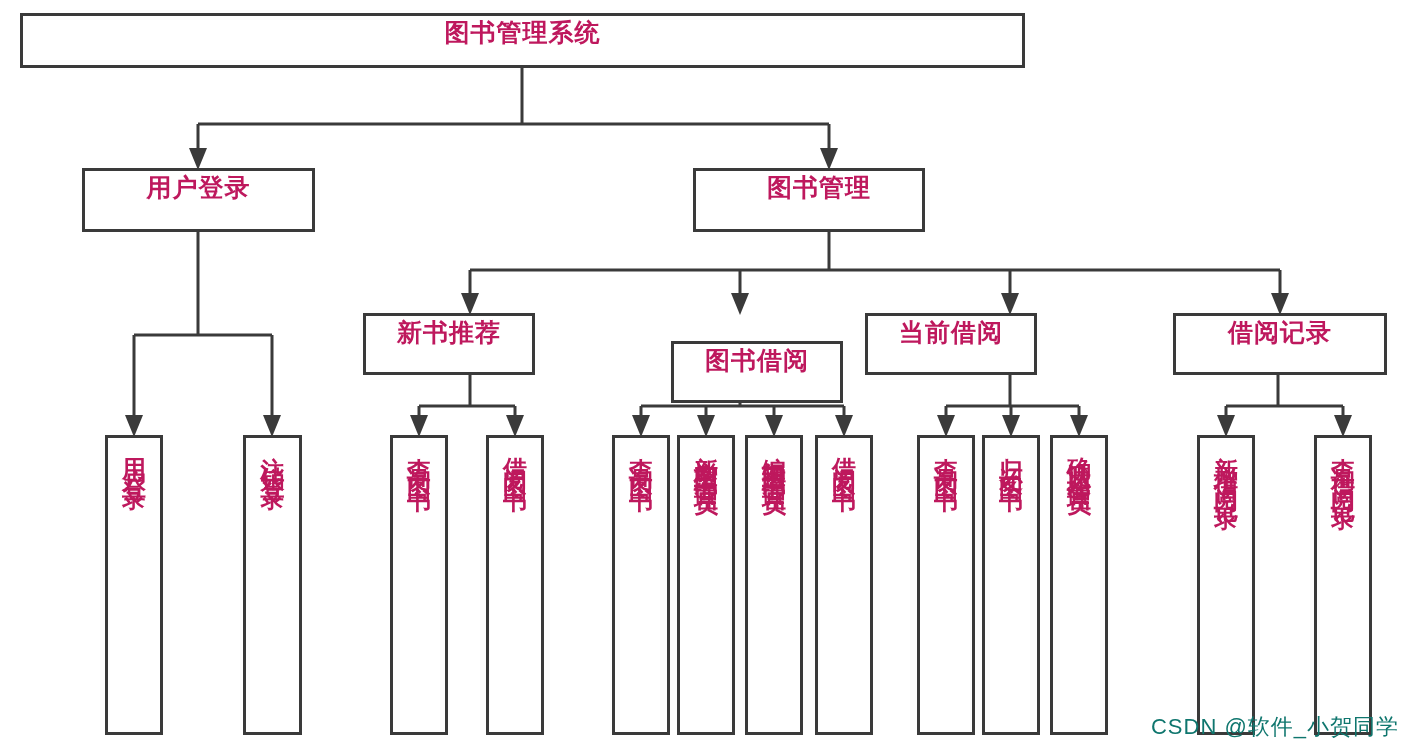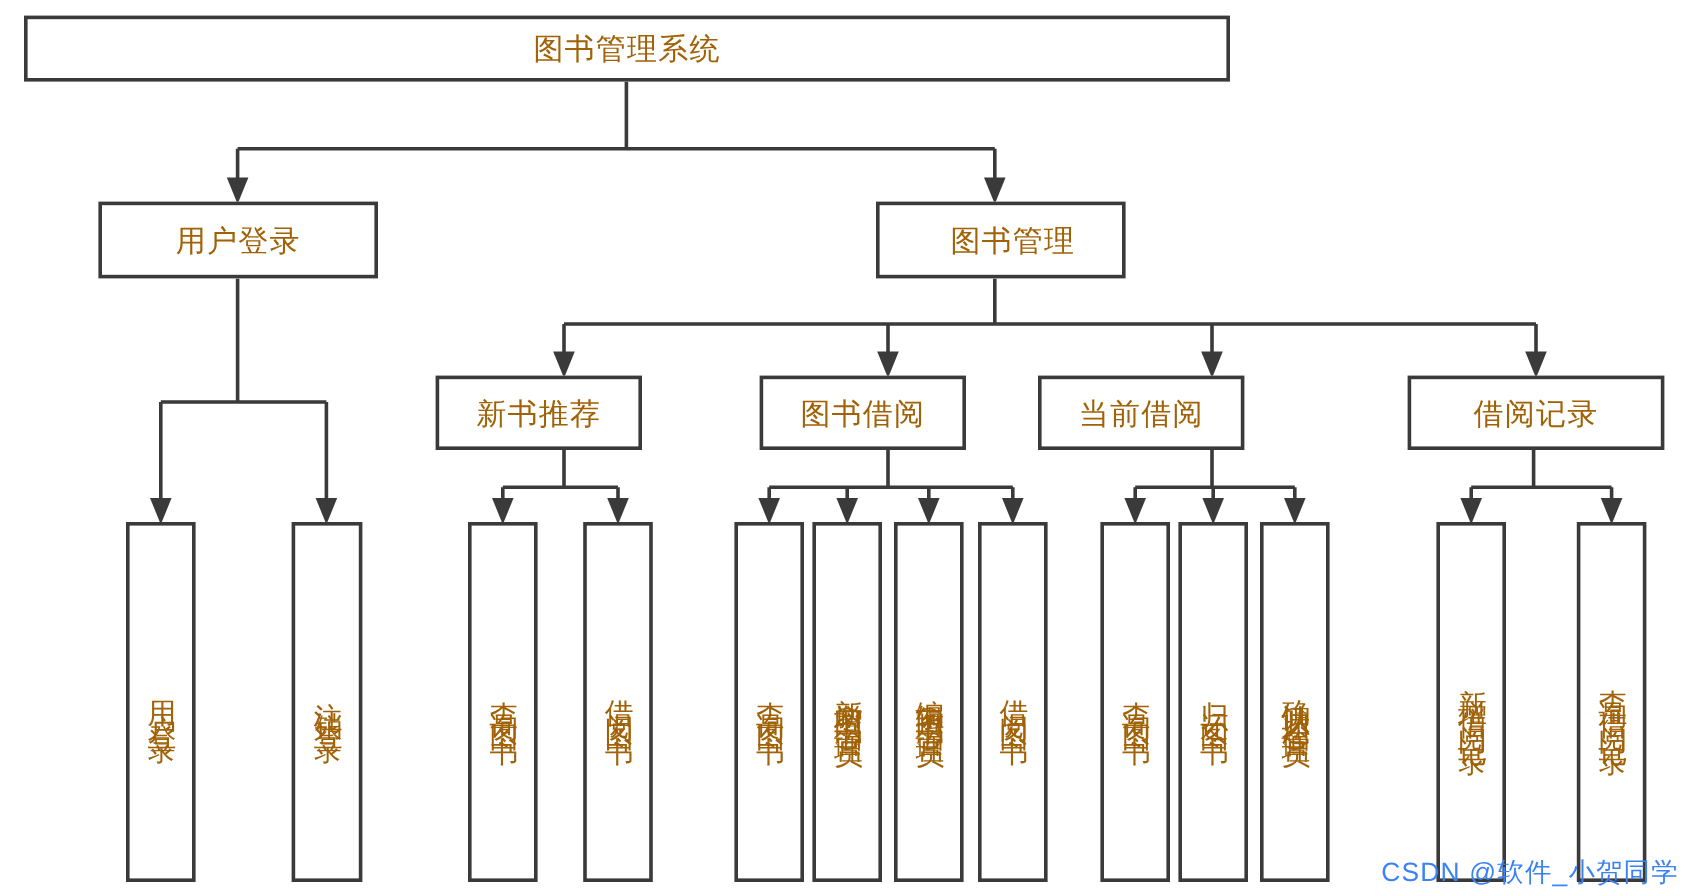--- a/index.html
+++ b/index.html
@@ -19,41 +19,41 @@
     position: absolute;
     left: 0;
     top: 0;
     z-index: 1;
   }
   .node {
     position: absolute;
     box-sizing: border-box;
     border: 3px solid #3a3a3a;
     background: #ffffff;
-    color: #a16207;
+    color: #be185d;
     display: flex;
-    align-items: center;
     justify-content: center;
     z-index: 2;
     font-size: 25px;
     letter-spacing: 1px;
+    font-weight: bold;
   }
   .node-root {
     left: 20px; top: 13px; width: 1005px; height: 55px;
   }
   .node-l2 {
     top: 168px; height: 64px;
   }
   .node-l2a { left: 82px;  width: 233px; }
-  .node-l2b { left: 730px; width: 208px; padding-left: 20px; }
+  .node-l2b { left: 693px; width: 232px; padding-left: 20px; }
   .node-l3 {
     top: 313px; height: 62px; width: 172px;
   }
   .node-l3a { left: 363px; }
-  .node-l3b { left: 633px; }
+  .node-l3b { left: 671px; margin-top: 28px; }
   .node-l3c { left: 865px; }
   .node-l3d { left: 1173px; width: 214px; }
   .leaf {
     top: 435px; height: 300px; width: 58px;
     font-size: 24px;
   }
   .leaf .vtext {
     writing-mode: vertical-rl;
     text-orientation: mixed;
     letter-spacing: 10px;
@@ -74,21 +74,21 @@
   .g4a { left: 917px; }
   .g4b { left: 982px; }
   .g4c { left: 1050px; }
   .g5a { left: 1197px; }
   .g5b { left: 1314px; }
   .watermark {
     position: absolute;
     right: 6px;
     top: 712px;
     z-index: 3;
-    color: #3b82f6;
+    color: #0f766e;
     font-size: 22px;
     letter-spacing: 1px;
     white-space: nowrap;
   }
 </style>
 </head>
 <body>
 
 <div class="canvas">
 

